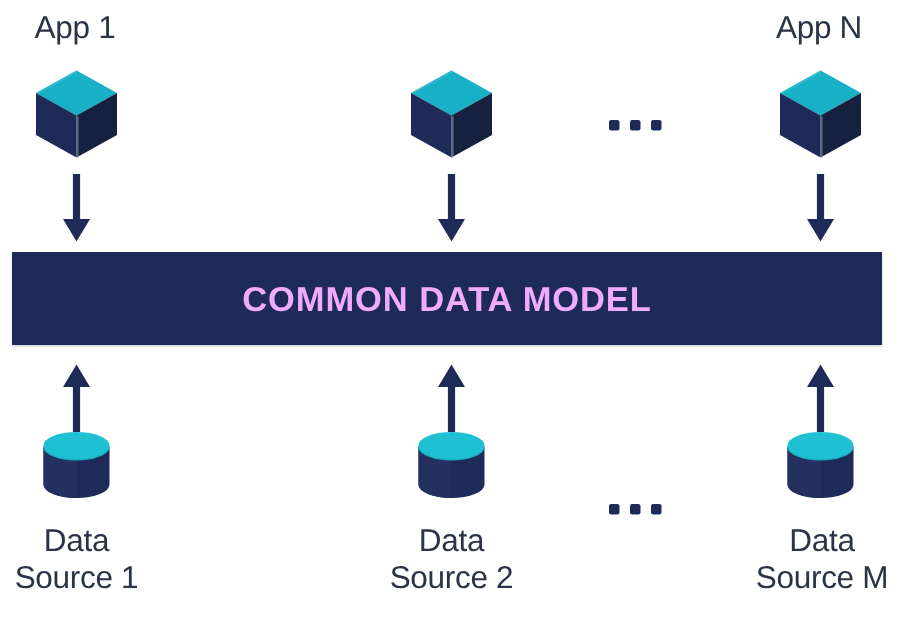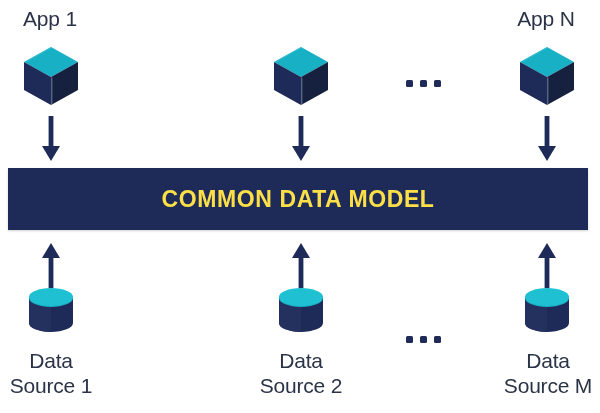--- a/index.html
+++ b/index.html
@@ -71,21 +71,21 @@
     top: 168px;
     width: 580px;
     height: 62px;
     background: #1e2a57;
     display: flex;
     align-items: center;
     justify-content: center;
     box-shadow: 0 1px 2px rgba(0,0,0,0.18);
   }
   #cdm-bar-text {
-    color: #fde047;
+    color: #f0abfc;
     font-size: 23px;
     font-weight: bold;
     letter-spacing: 0.6px;
   }
 
   
   .ellipsis {
     position: absolute;
     display: flex;
     gap: 7px;

